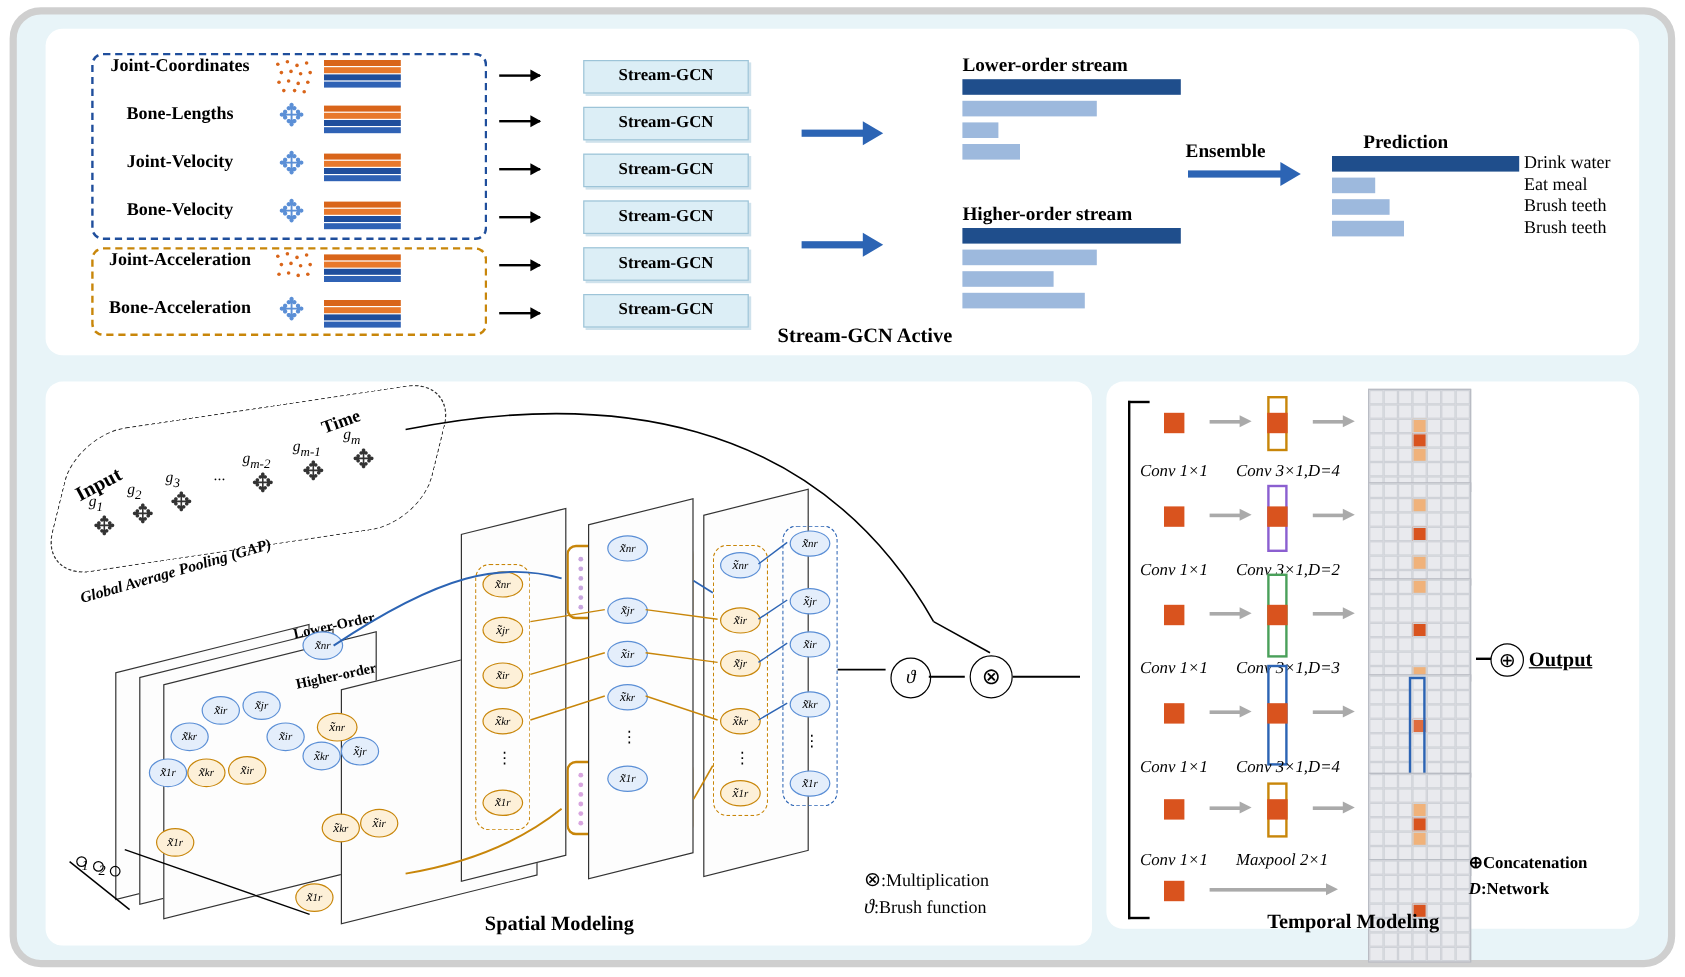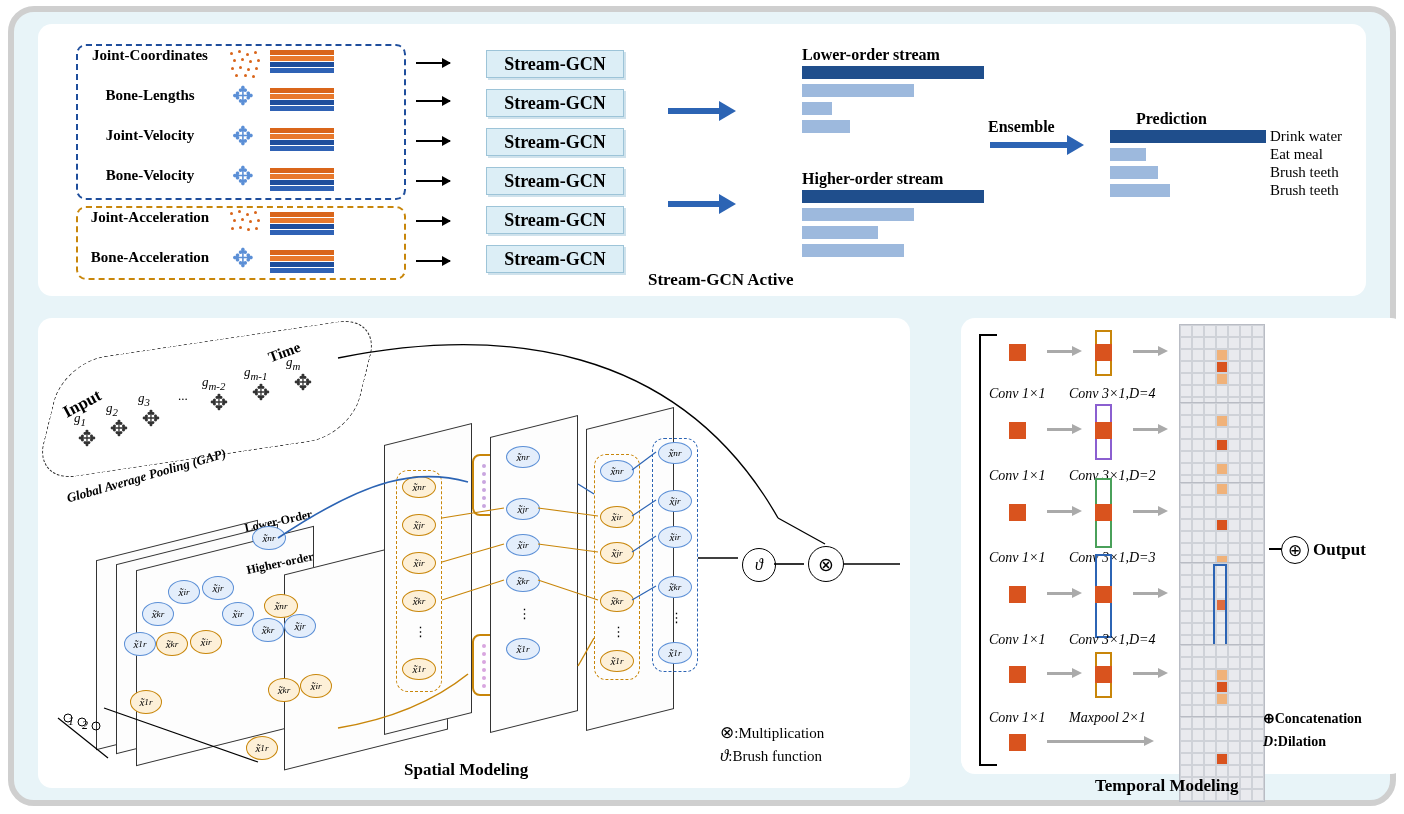--- a/index.html
+++ b/index.html
@@ -27,21 +27,21 @@
     box-sizing: border-box;
   }
   .panel {
     position: absolute;
     background: #ffffff;
     border-radius: 14px;
     box-sizing: border-box;
   }
   #panel-top { left: 38px; top: 24px; width: 1328px; height: 272px; }
   #panel-spatial { left: 38px; top: 318px; width: 872px; height: 470px; }
-  #panel-temporal { left: 922px; top: 318px; width: 444px; height: 456px; margin-left: 39px; }
+  #panel-temporal { left: 922px; top: 318px; width: 444px; height: 456px; }
 
   .caption {
     position: absolute;
     font-weight: bold;
     font-size: 17px;
     color: #000;
     white-space: nowrap;
   }
   .lbl {
     position: absolute;
@@ -133,21 +133,21 @@
     border-bottom: 10px solid transparent;
   }
 
   .gcn-box {
     position: absolute;
     width: 136px; height: 26px;
     background: #dceef6;
     border: 1px solid #9dc4d8;
     color: #000;
     font-weight: bold;
-    font-size: 18px;
+    font-size: 14px;
     text-align: center;
     line-height: 26px;
     box-shadow: 2px 2px 0 #cfe2ec;
   }
 
   .bar {
     position: absolute;
     height: 13px;
   }
   .bar.dark { background: #1f4e8c; }
@@ -1004,24 +1004,24 @@
         <span></span>
         <span></span>
         <span></span>
         <span></span>
         <span></span>
         <span></span>
     </div>
 
     <div class="line" style="left:308px; top:230px; width:36px; height:2px;"></div>
     <div class="circle-op" style="left:320px; top:218px; width:26px; height:26px; font-style:normal; font-size:17px;">⊕</div>
-    <div class="lbl b" style="left:352px; top:222px; font-size:17px;">Output</div>
+    <div class="lbl b" style="left:352px; top:222px; font-size:17px;text-decoration:underline;">Output</div>
 
     <div class="lbl" style="left:302px; top:392px; font-size:14px; font-weight:bold;">
       <span>⊕</span><span>Concatenation</span>
     </div>
     <div class="lbl" style="left:302px; top:416px; font-size:14px; font-weight:bold;">
-      <span style="font-style:italic;">D</span><span>:Dilation</span>
-    </div>
-
-    <div class="caption" style="left:134px; top:458px;">Temporal Modeling</div>
+      <span style="font-style:italic;">D</span><span>:Network</span>
+    </div>
+
+    <div class="caption" style="left:134px; top:440px;">Temporal Modeling</div>
   </div>
 </div>
 
 </body></html>

